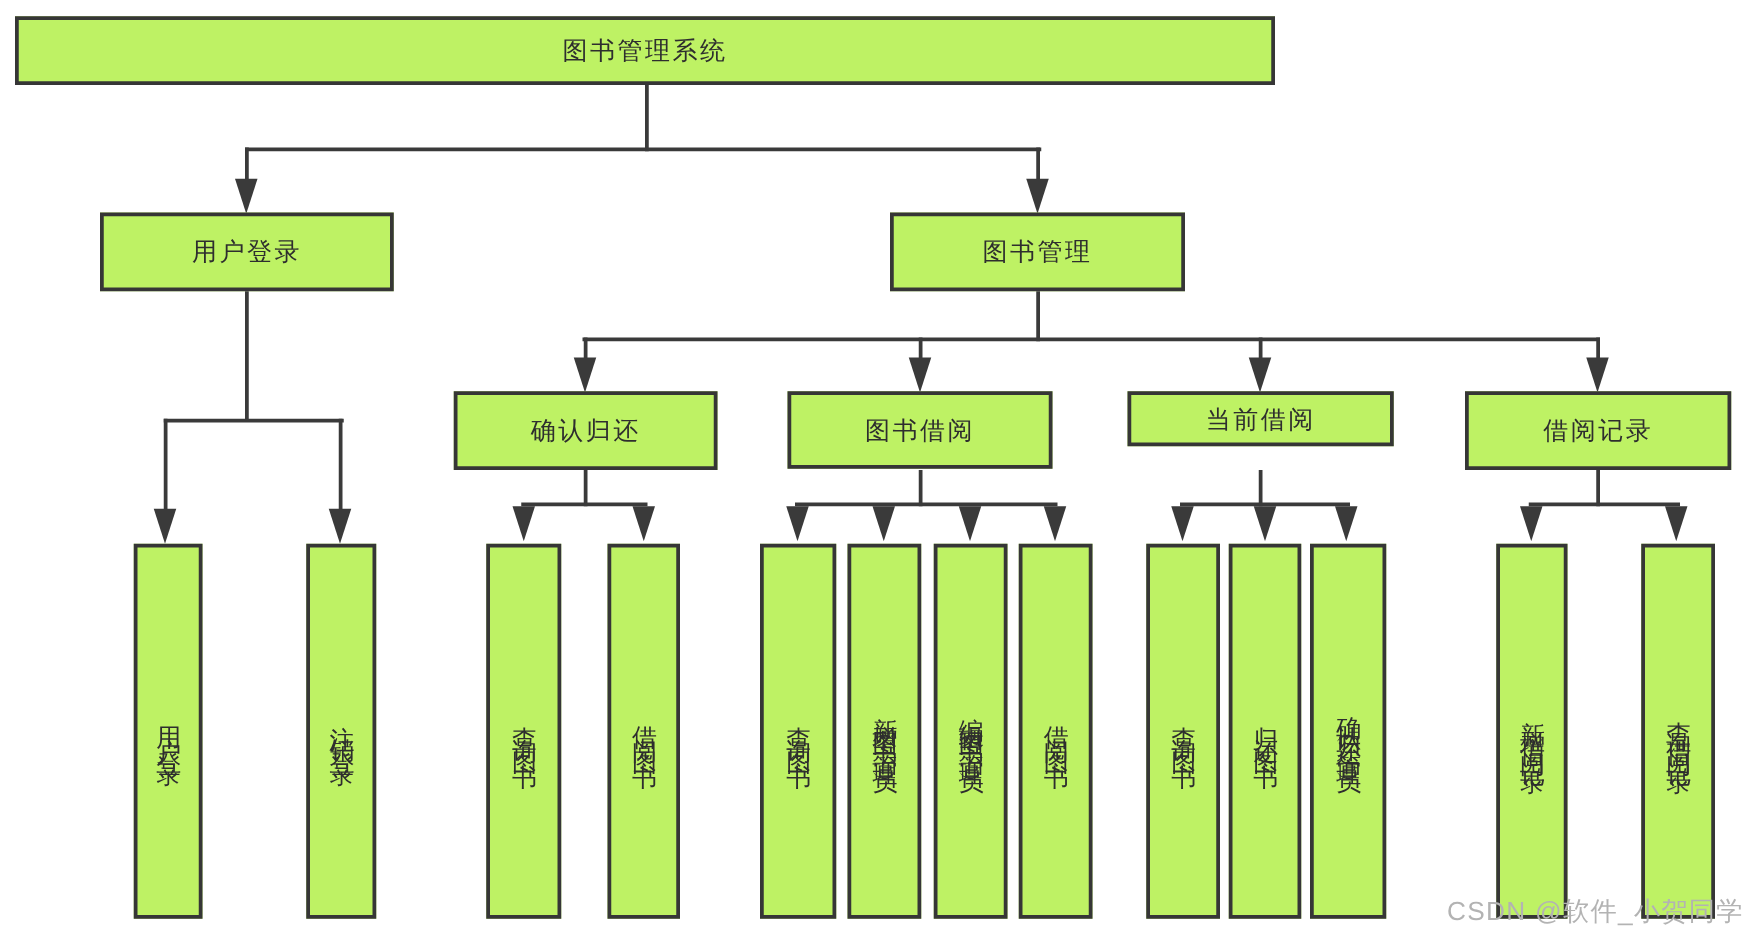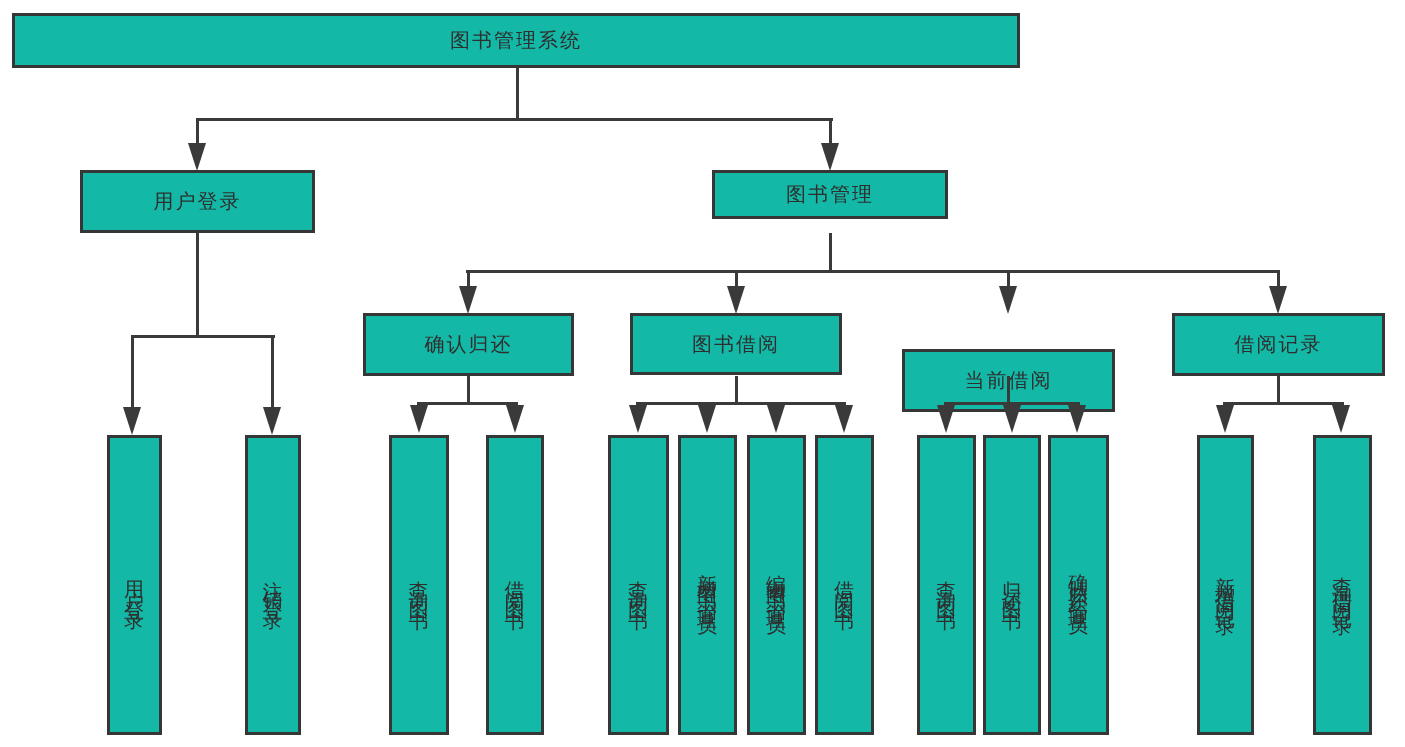--- a/index.html
+++ b/index.html
@@ -7,21 +7,21 @@
     position:relative;
     width:1405px; height:747px;
     background:#ffffff;
     font-family:"Liberation Sans","DejaVu Sans",sans-serif;
     overflow:hidden;
   }
   .node {
     position:absolute;
     box-sizing:border-box;
     border:3px solid #363636;
-    background:#14b8a6;
+    background:#bef264;
     display:flex;
     align-items:center;
     justify-content:center;
     color:#2e2e2e;
     font-size:20px;
     letter-spacing:2px;
     white-space:nowrap;
   }
   .vnode span {
     writing-mode:vertical-rl;
@@ -58,21 +58,21 @@
   <div class="line" style="left:516px; top:68px; width:3px; height:53px;"></div>
   <div class="line" style="left:196px; top:118px; width:637px; height:3px;"></div>
   <div class="line" style="left:196px; top:118px; width:3px; height:30px;"></div>
   <div class="arrow" style="left:188px; top:143px;"></div>
   <div class="line" style="left:829px; top:118px; width:3px; height:30px;"></div>
   <div class="arrow" style="left:821px; top:143px;"></div>
 
   <div class="node" style="left:80px; top:170px; width:235px; height:63px;">
     <span>用户登录</span>
   </div>
-  <div class="node" style="left:712px; top:170px; width:236px; height:49px;">
+  <div class="node" style="left:712px; top:170px; width:236px; height:63px;">
     <span>图书管理</span>
   </div>
 
   <div class="line" style="left:196px; top:233px; width:3px; height:104px;"></div>
   <div class="line" style="left:131px; top:335px; width:144px; height:3px;"></div>
   <div class="line" style="left:131px; top:335px; width:3px; height:74px;"></div>
   <div class="arrow" style="left:123px; top:407px;"></div>
   <div class="line" style="left:271px; top:335px; width:3px; height:74px;"></div>
   <div class="arrow" style="left:263px; top:407px;"></div>
 
@@ -86,21 +86,21 @@
   <div class="arrow" style="left:999px; top:286px;"></div>
   <div class="line" style="left:1277px; top:270px; width:3px; height:20px;"></div>
   <div class="arrow" style="left:1269px; top:286px;"></div>
 
   <div class="node" style="left:363px; top:313px; width:211px; height:63px;">
     <span>确认归还</span>
   </div>
   <div class="node" style="left:630px; top:313px; width:212px; height:62px;">
     <span>图书借阅</span>
   </div>
-  <div class="node" style="left:902px; top:313px; width:213px; height:63px;margin-top:36px;">
+  <div class="node" style="left:902px; top:313px; width:213px; height:44px;">
     <span>当前借阅</span>
   </div>
   <div class="node" style="left:1172px; top:313px; width:213px; height:63px;">
     <span>借阅记录</span>
   </div>
 
   <div class="line" style="left:467px; top:376px; width:3px; height:29px;"></div>
   <div class="line" style="left:417px; top:402px; width:101px; height:3px;"></div>
   <div class="arrow" style="left:410px; top:405px;"></div>
   <div class="arrow" style="left:506px; top:405px;"></div>
@@ -160,14 +160,15 @@
     <span style="letter-spacing:6px;">确认归还（管理员）</span>
   </div>
 
   <div class="node vnode" style="left:1197px; top:435px; width:57px; height:300px;">
     <span style="letter-spacing:8px;">新增借阅记录</span>
   </div>
   <div class="node vnode" style="left:1313px; top:435px; width:59px; height:300px;">
     <span style="letter-spacing:8px;">查询借阅记录</span>
   </div>
 
+  <div class="watermark">CSDN @软件_小贺同学</div>
 
 </div>
 
 </body></html>

